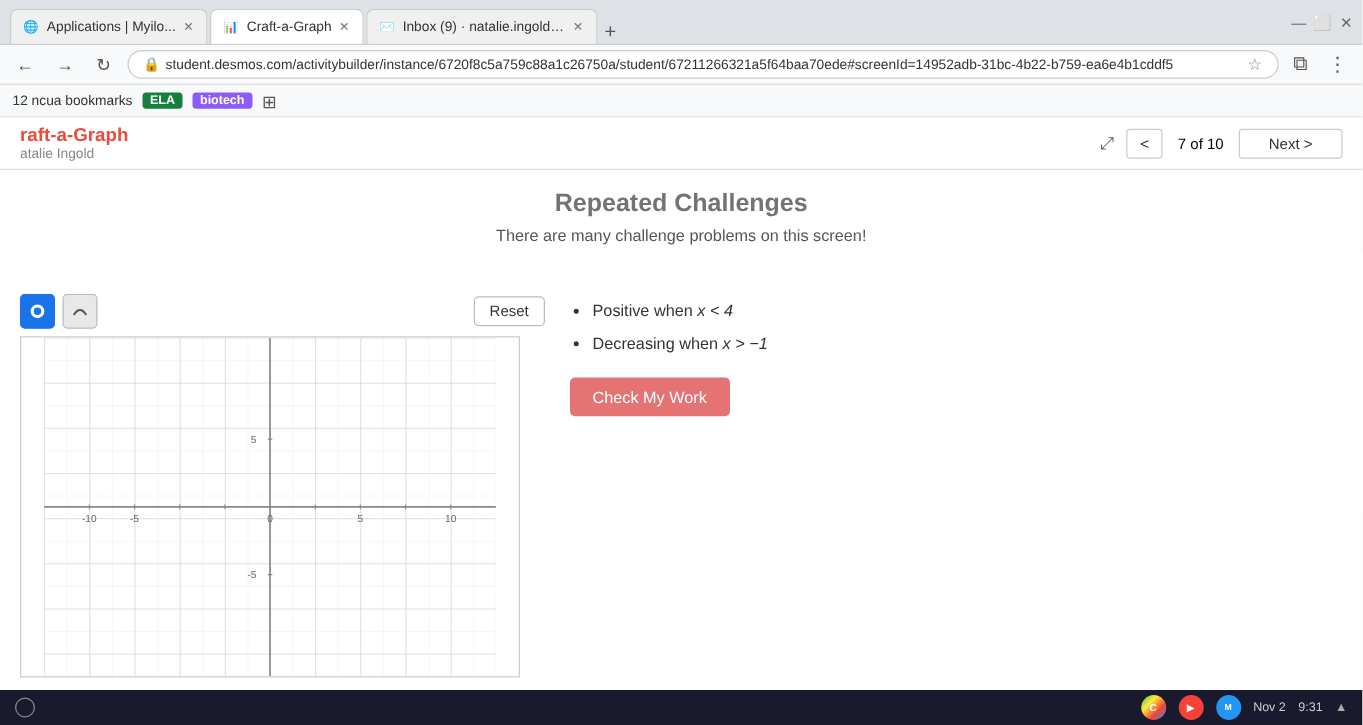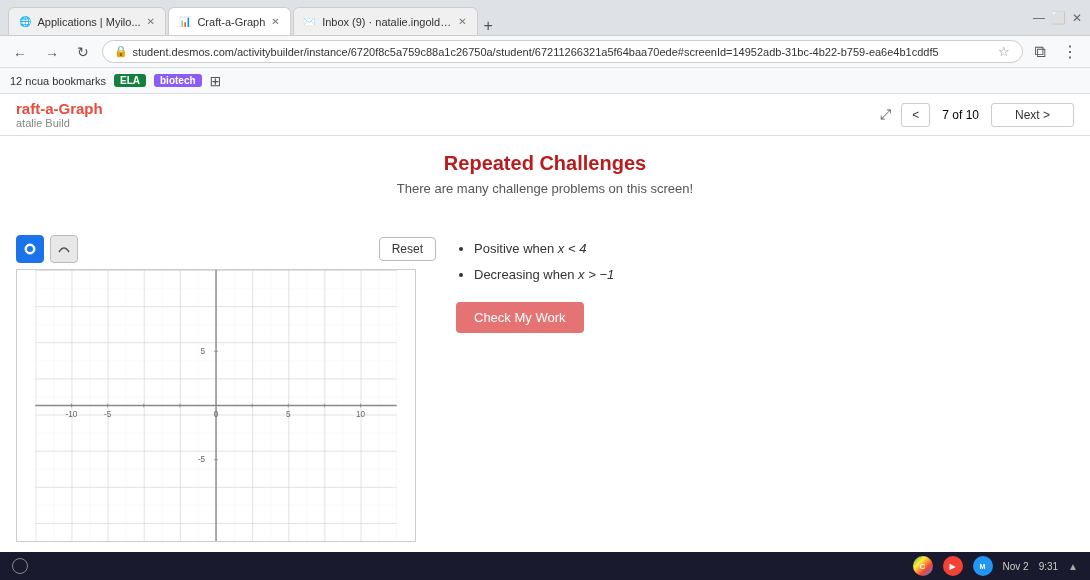--- a/index.html
+++ b/index.html
@@ -168,21 +168,21 @@
       height: calc(580px - 36px - 32px - 26px - 42px - 28px);
       display: flex;
       flex-direction: column;
       overflow: hidden;
     }
 
     .lesson-title {
       text-align: center;
       font-size: 20px;
       font-weight: bold;
-      color: #b91c1c;
+      color: #737373;
       padding: 16px 0 6px 0;
     }
     .lesson-subtitle {
       text-align: center;
       font-size: 13px;
       color: #555;
       margin-bottom: 12px;
     }
 
     .content-area {
@@ -378,21 +378,21 @@
 <div class="bookmarks-row">
   <span>12 ncua bookmarks</span>
   <span class="bookmark-tag tag-ela">ELA</span>
   <span class="bookmark-tag tag-biotech">biotech</span>
   <span class="tag-grid">⊞</span>
 </div>
 
 <div class="app-header">
   <div>
     <div class="app-logo">raft-a-Graph</div>
-    <div class="app-subtitle">atalie Build</div>
+    <div class="app-subtitle">atalie Ingold</div>
   </div>
   <div class="header-spacer"></div>
   <span class="expand-icon">⤢</span>
   <div class="nav-controls">
     <button class="nav-arrow">&lt;</button>
     <span class="page-count">
       <span>7</span> <span>of</span> <span>10</span>
     </span>
     <button class="next-btn">Next &gt;</button>
   </div>

